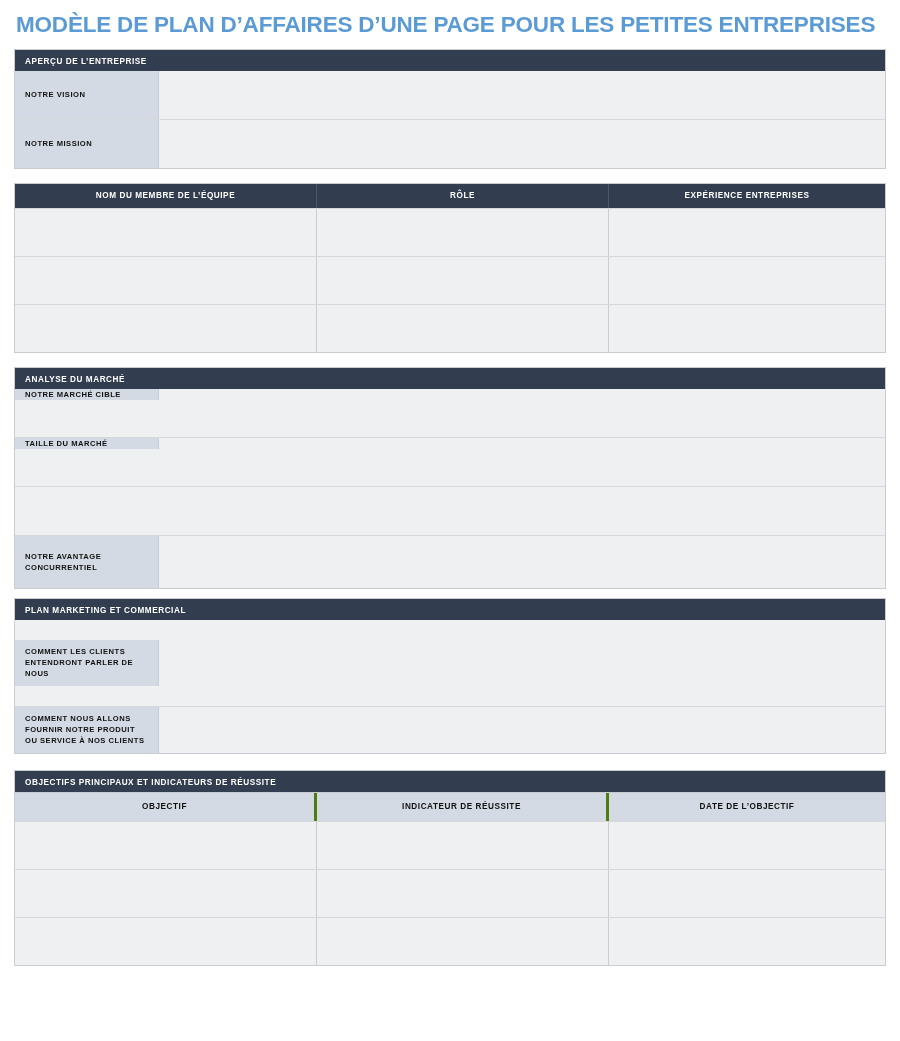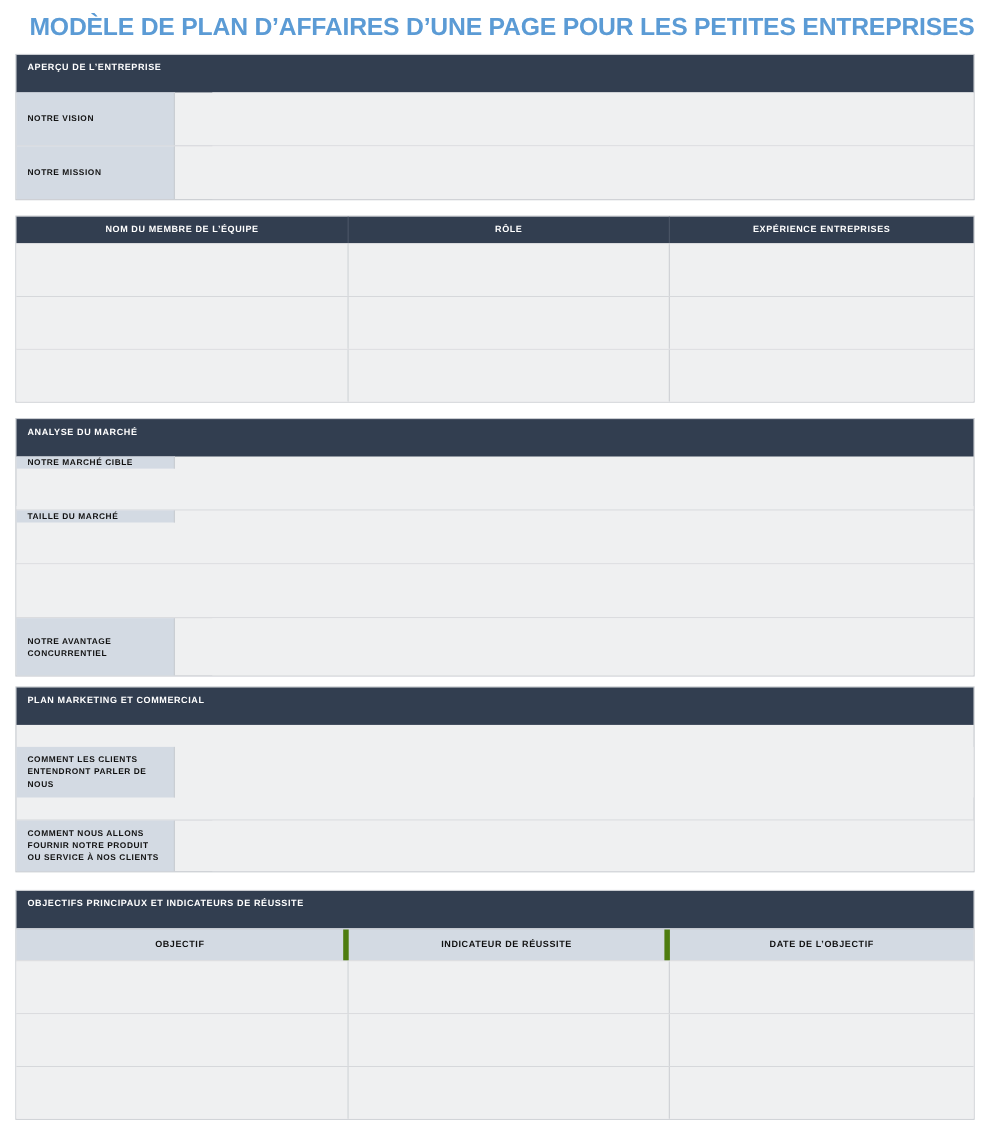--- a/index.html
+++ b/index.html
@@ -25,41 +25,40 @@
 
   
   .doc-title {
     font-size: 22.5px;
     font-weight: bold;
     letter-spacing: -0.2px;
     color: #5B9BD5;
     line-height: 1;
     padding: 14px 0 12px 2px;
     white-space: nowrap;
-    text-align: right;
   }
 
   
   .block {
     width: 872px;
     border: 1px solid #c9ccd1;
     border-collapse: collapse;
     box-sizing: border-box;
     background: #eff0f1;
   }
 
   .sect-header {
     background: #323E50;
     color: #ffffff;
     font-size: 8.2px;
     font-weight: bold;
     letter-spacing: 0.55px;
     padding: 7px 0 7px 10px;
     box-sizing: border-box;
-    height: 34px;
+    height: 21px;
     line-height: 10px;
     white-space: nowrap;
   }
 
   .rows { display: block; }
 
   .row {
     display: flex;
     border-top: 1px solid #d6d8db;
     gap: 34px;
@@ -123,21 +122,21 @@
   }
   .grid-head-light .gh {
     color: #111111;
     font-size: 8.2px;
     font-weight: bold;
     letter-spacing: 0.55px;
     display: flex;
     align-items: center;
     justify-content: center;
     box-sizing: border-box;
-    border-right: 5px solid #4d7c0f;
+    border-right: 3px solid #4d7c0f;
     white-space: nowrap;
   }
   .grid-head-light .gh:last-child { border-right: none; }
 
   .grid-row {
     display: flex;
     height: 47px;
     border-top: 1px solid #d6d8db;
     background: #eff0f1;
   }

